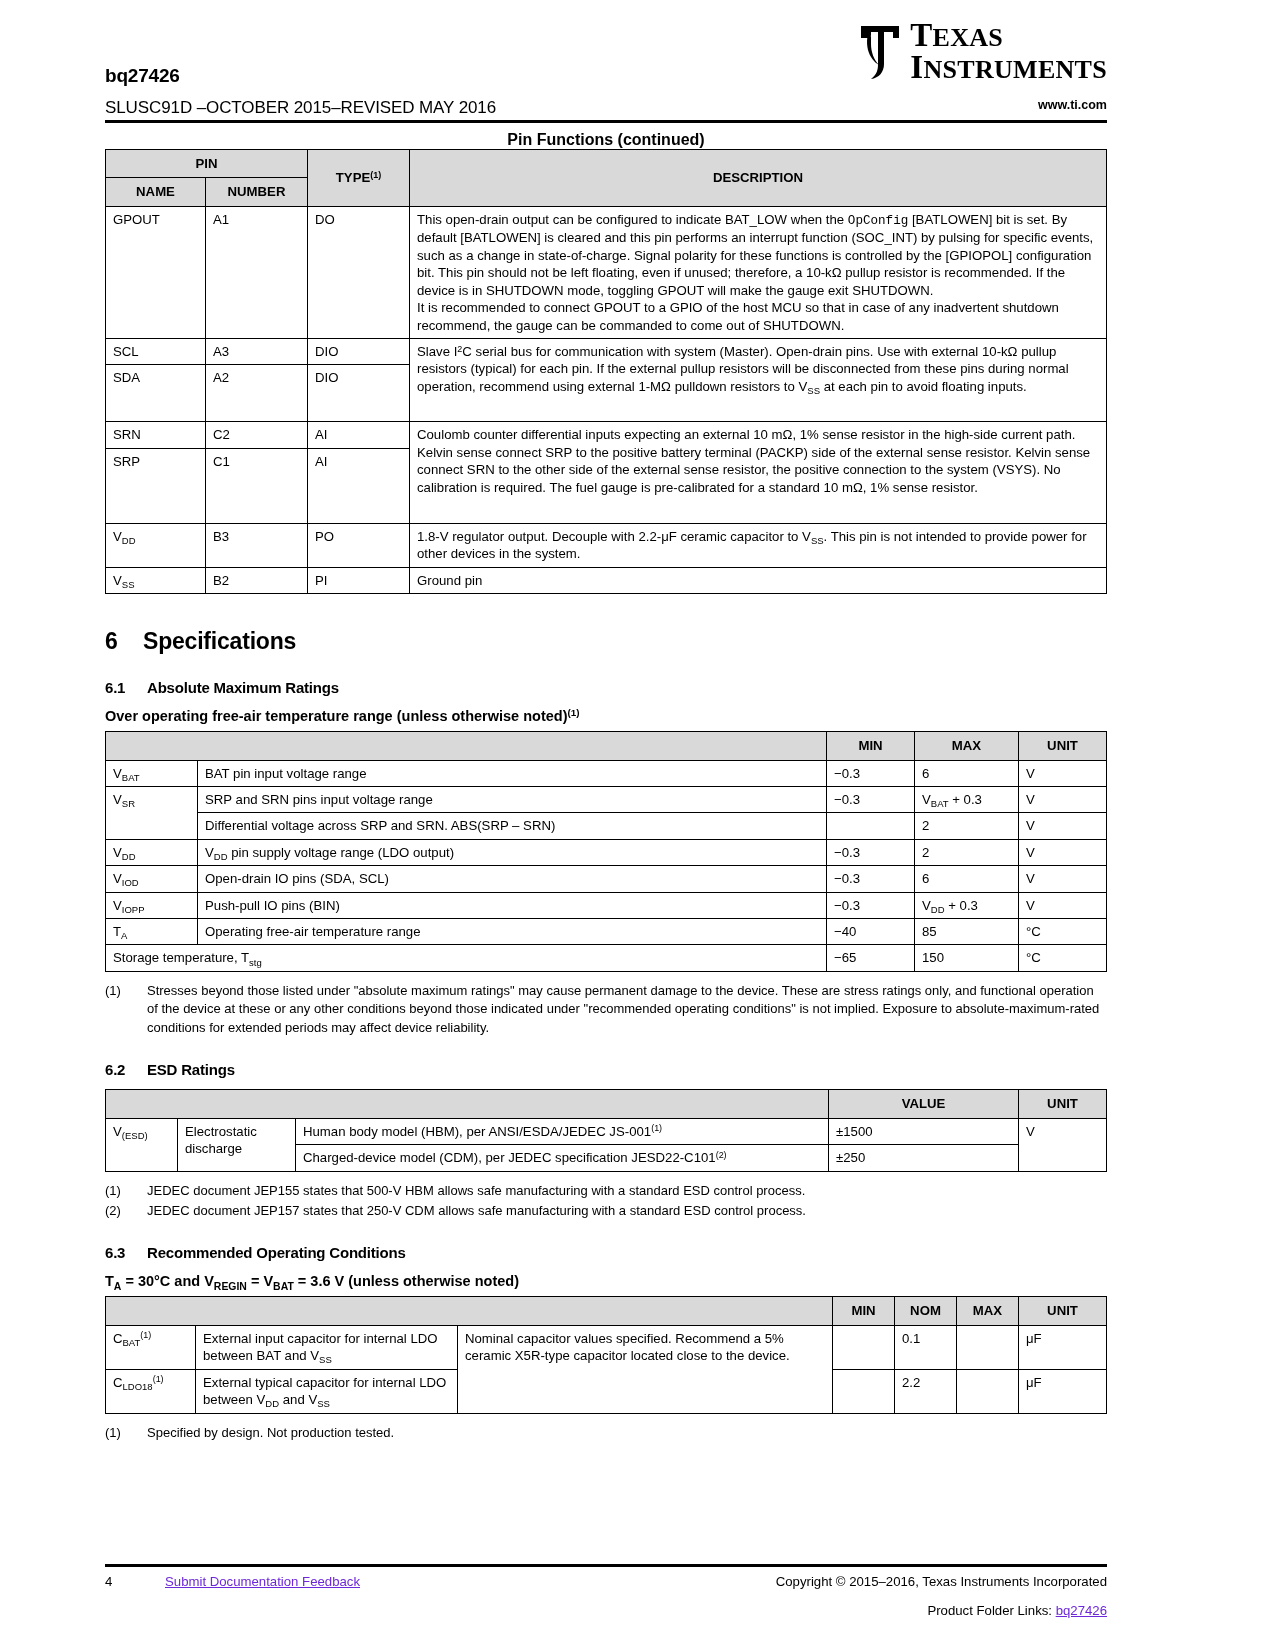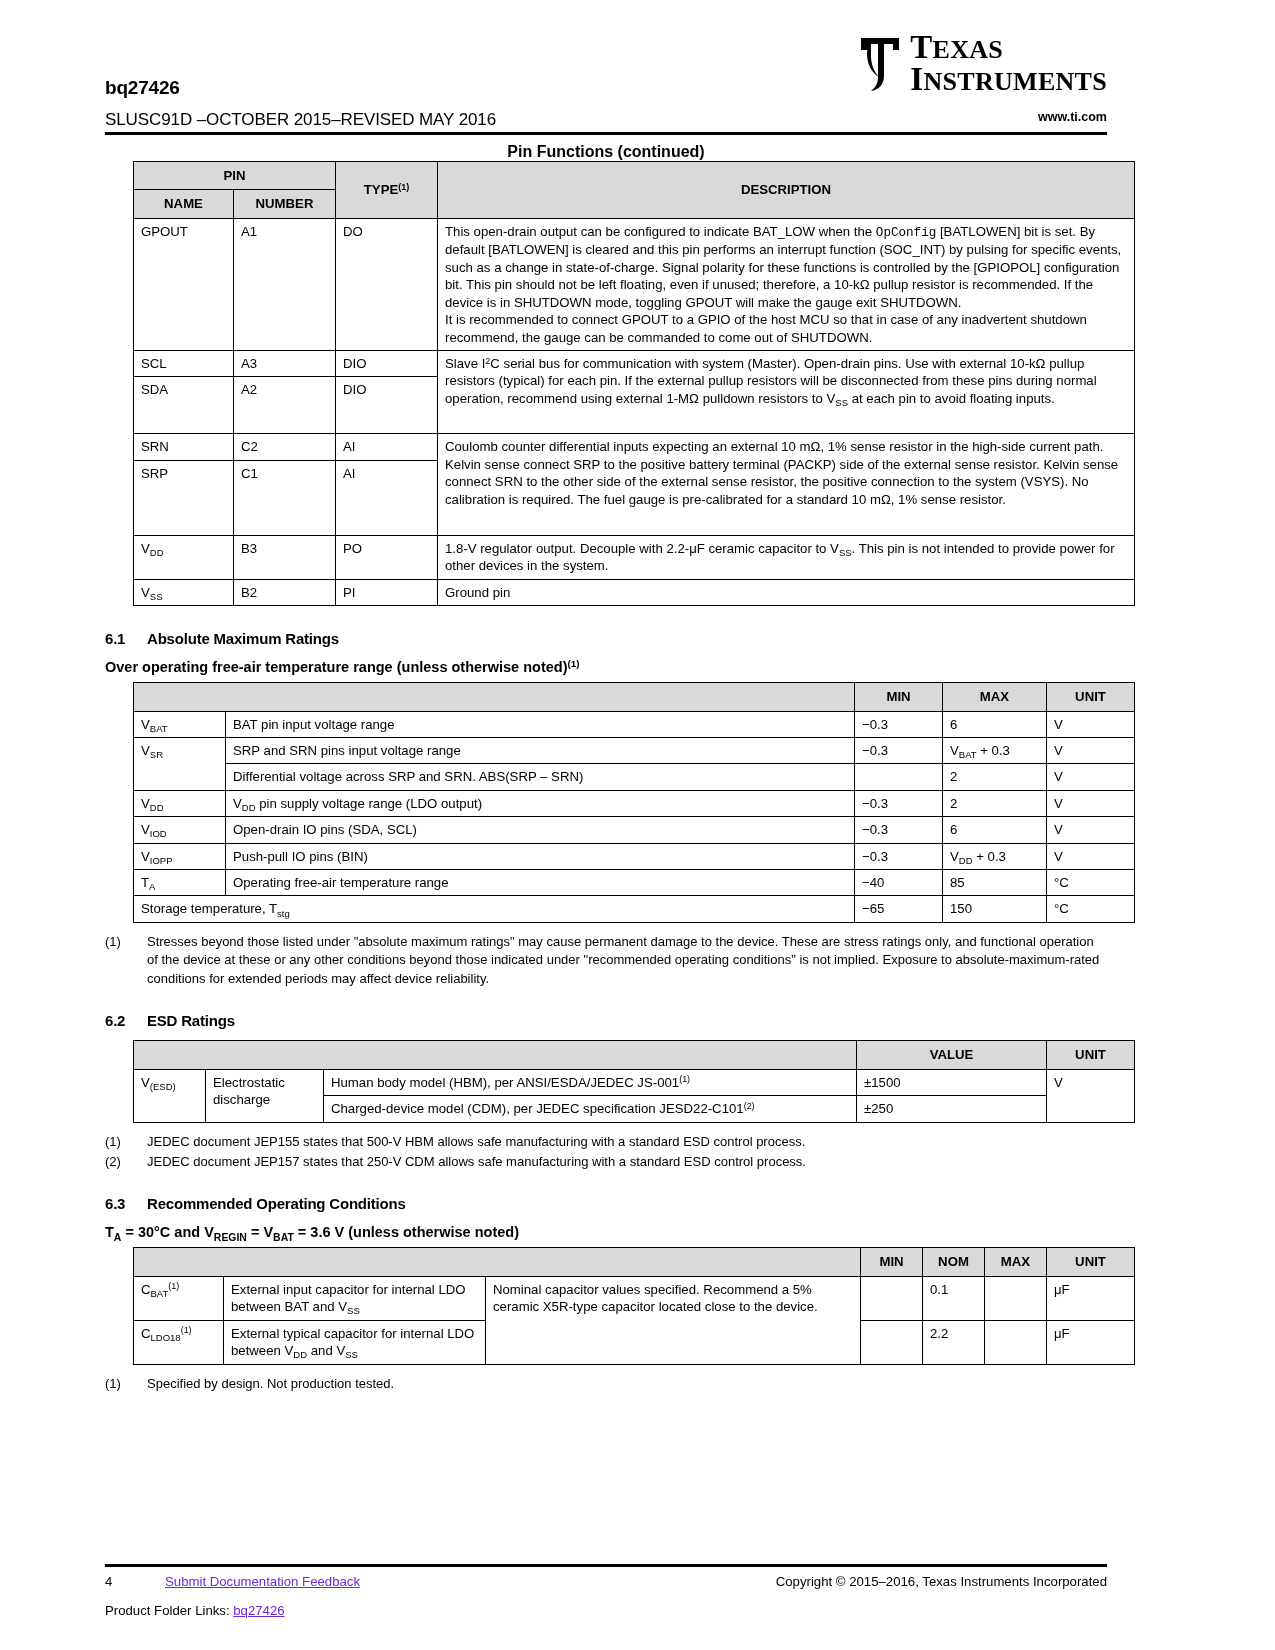--- a/index.html
+++ b/index.html
@@ -12,21 +12,21 @@
     height: 1650px;
     font-family: "Liberation Sans", sans-serif;
     color: #000000;
     position: relative;
   }
   .page {
     position: relative;
     width: 1212px;
     height: 1650px;
     box-sizing: border-box;
-    padding: 12px 105px;
+    padding: 0 105px;
   }
 
   
   .header {
     position: relative;
     height: 105px;
   }
   .ti-logo {
     position: absolute;
     right: 0;
@@ -84,21 +84,20 @@
   .tbl-caption {
     text-align: center;
     font-size: 16px;
     font-weight: bold;
     margin: 26px 0 0 0;
   }
   table {
     border-collapse: collapse;
     width: 100%;
     table-layout: fixed;
-    margin-left: 28px;
   }
   table.spec th, table.spec td {
     border: 1px solid #000;
     vertical-align: top;
     padding: 4px 7px;
     font-size: 13.2px;
     line-height: 1.32;
   }
   table.spec th {
     background: #d9d9d9;
@@ -153,21 +152,21 @@
     display: flex;
     align-items: baseline;
     justify-content: space-between;
     margin-top: 7px;
     font-size: 13.2px;
   }
   .footer-left { display: flex; align-items: baseline; }
   .pagenum { width: 60px; }
   .link { color: #6d28d9; text-decoration: underline; }
   .footer-center {
-    text-align: left;
+    text-align: right;
     font-size: 13.2px;
     margin-top: 14px;
   }
 </style>
 </head>
 <body>
 
 <div class="page">
 
   <div class="header">
@@ -250,20 +249,23 @@
       </tr>
       <tr>
         <td><span>V</span><sub>SS</sub></td>
         <td class="c">B2</td>
         <td class="c">PI</td>
         <td>Ground pin</td>
       </tr>
     </tbody>
   </table>
 
+  <h2 class="sec">
+    <span class="num">6</span><span>Specifications</span>
+  </h2>
 
   <h3 class="sec">
     <span class="num">6.1</span><span>Absolute Maximum Ratings</span>
   </h3>
   <div class="cond">
     <span>Over operating free-air temperature range (unless otherwise noted)</span><sup>(1)</sup>
   </div>
 
   <table class="spec">
     <colgroup>

